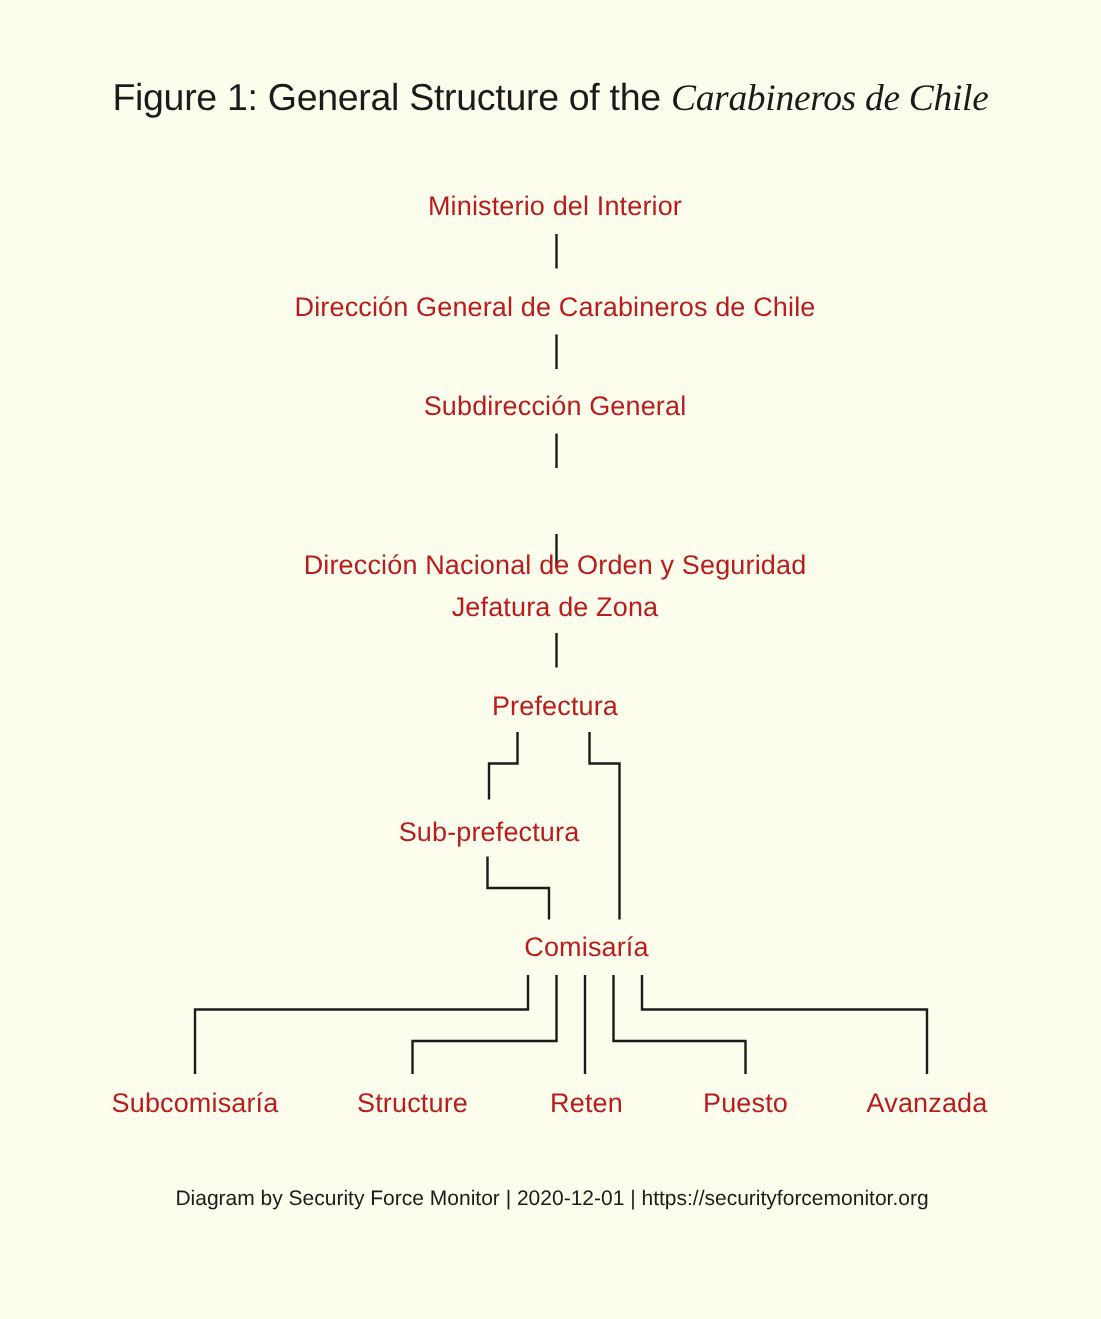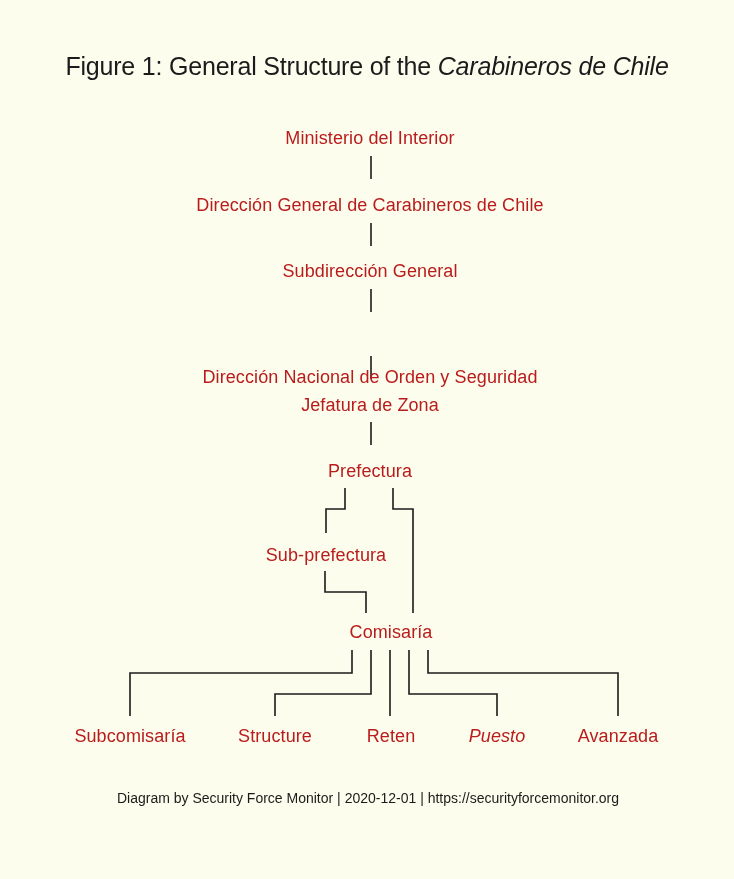--- a/index.html
+++ b/index.html
@@ -19,21 +19,21 @@
   .title {
     position: absolute;
     left: 367px;
     top: 66px;
     transform: translate(-50%, -50%);
     font-size: 25px;
     letter-spacing: -0.2px;
     white-space: nowrap;
     color: #1B1B1B;
   }
-  .title .italic { font-style: italic; }
+  .title .italic { font-style: italic; font-family: Liberation Serif, serif; }
   .connectors {
     position: absolute;
     left: 0; top: 0;
   }
   .connectors path {
     fill: none;
     stroke: #1B1B1B;
     stroke-width: 1.6;
   }
   .node {
@@ -84,18 +84,18 @@
   <div class="node" style="left:370px; top:271px;">Subdirección General</div>
   <div class="node" style="left:370px; top:205px;">Dirección General de Carabineros de Chile</div>
   <div class="node" style="left:370px; top:338px;margin-top:39px;">Dirección Nacional de Orden y Seguridad</div>
   <div class="node" style="left:370px; top:405px;">Jefatura de Zona</div>
   <div class="node" style="left:370px; top:471px;">Prefectura</div>
   <div class="node" style="left:326px; top:555px;">Sub-prefectura</div>
   <div class="node" style="left:391px; top:632px;">Comisaría</div>
   <div class="node" style="left:130px; top:736px;">Subcomisaría</div>
   <div class="node" style="left:275px; top:736px;">Structure</div>
   <div class="node" style="left:391px; top:736px;">Reten</div>
-  <div class="node" style="left:497px; top:736px;font-style:italic;">Puesto</div>
+  <div class="node" style="left:497px; top:736px;">Puesto</div>
   <div class="node" style="left:618px; top:736px;">Avanzada</div>
 
   <div class="footer">Diagram by Security Force Monitor | 2020-12-01 | https://securityforcemonitor.org</div>
 
 </div>
 
 </body></html>

